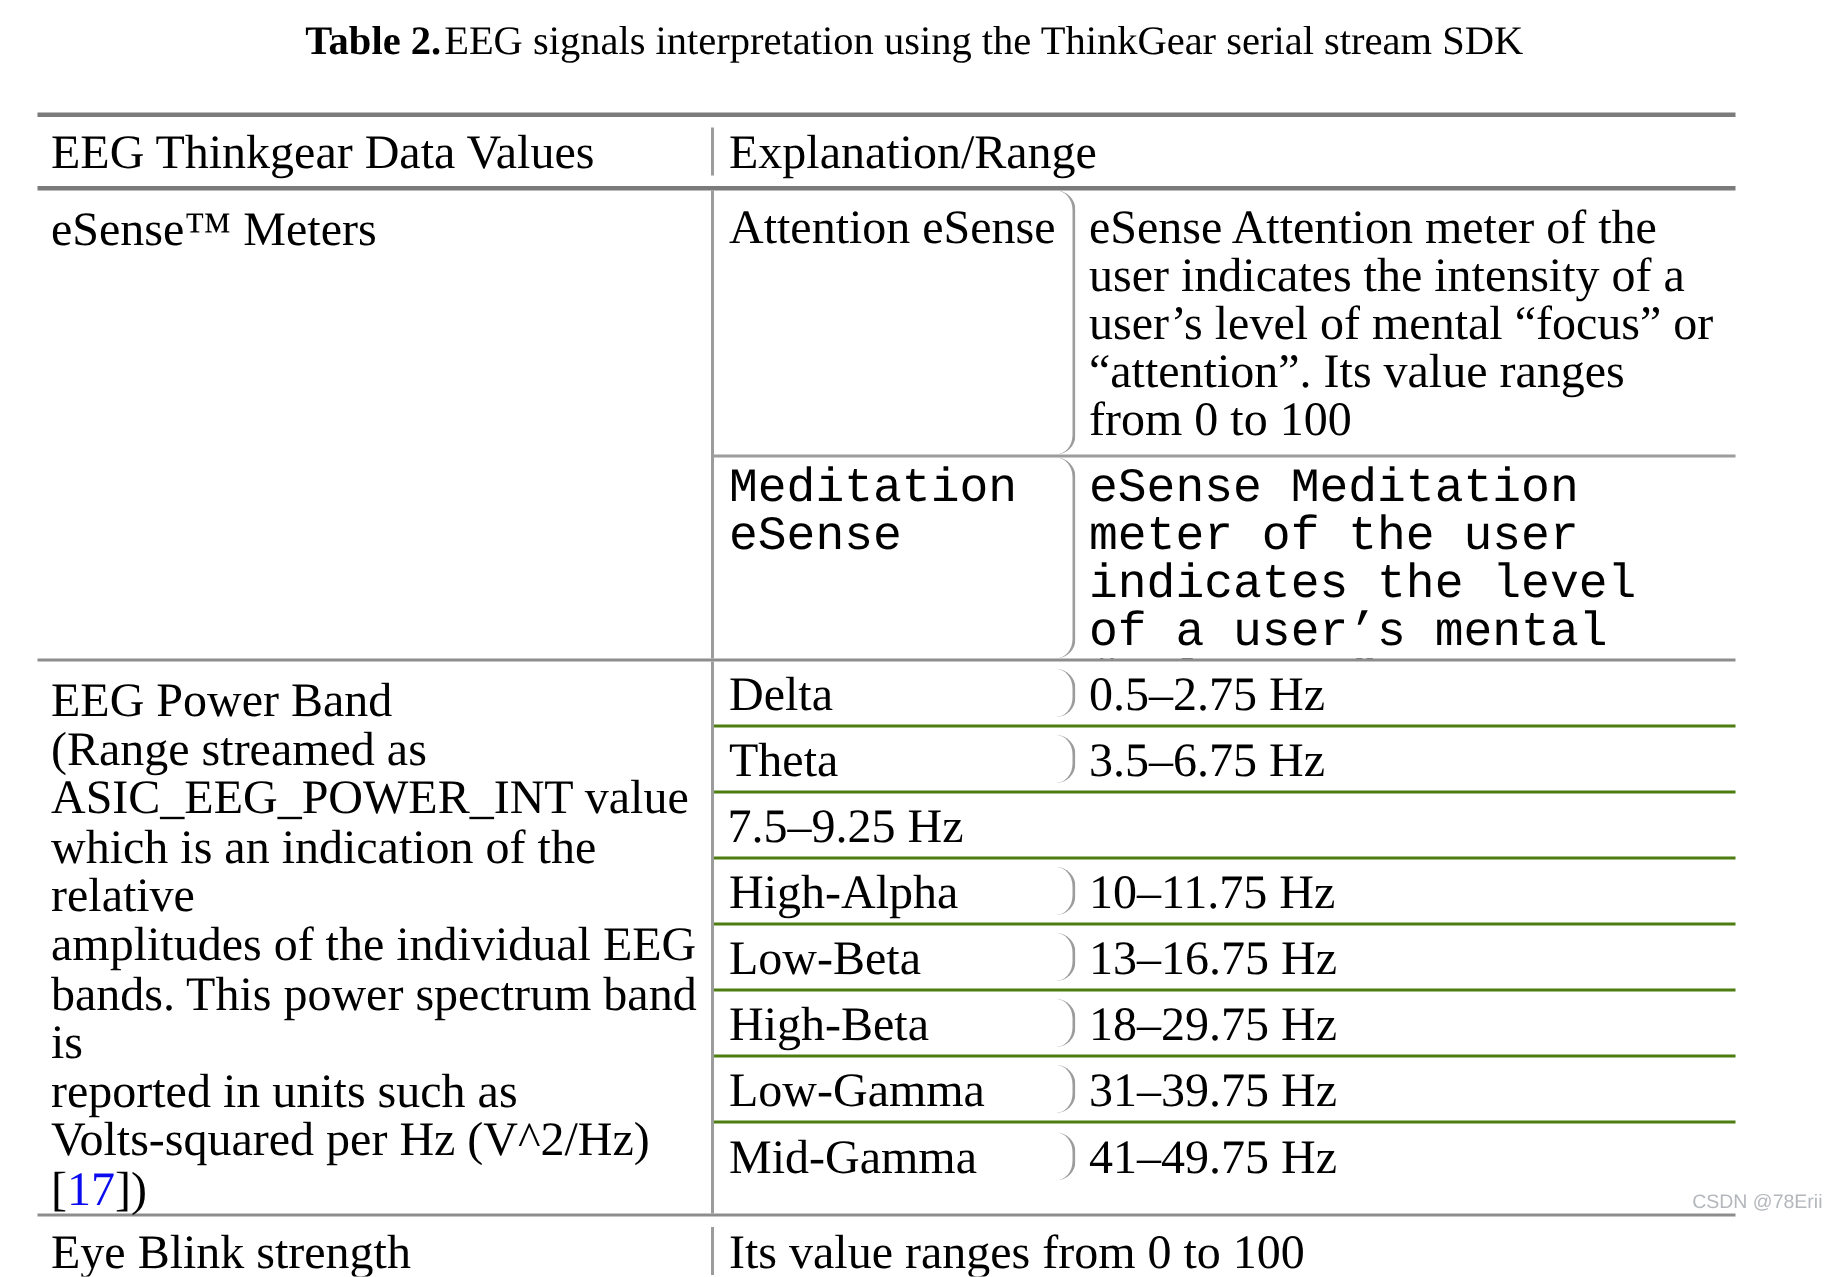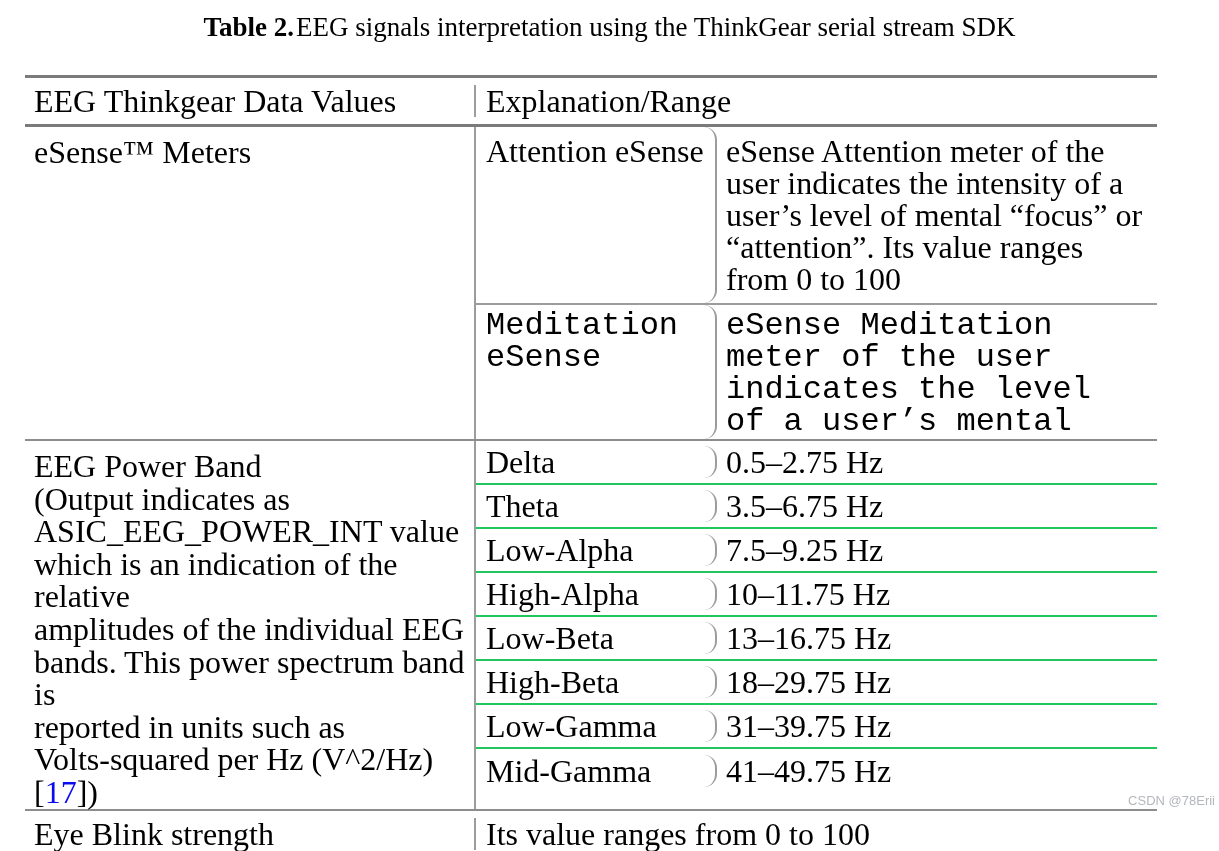--- a/index.html
+++ b/index.html
@@ -65,21 +65,21 @@
   .subrow.meditation { height: 134px; font-family: Liberation Mono, monospace; }
   .subrow .c2 { padding-top: 8px; }
   .subrow .c3 { padding-top: 8px; }
   .subrow.meditation .c2, .subrow.meditation .c3 { padding-top: 5px; }
 
   
   .sec-power { display: flex; }
   .sec-power > .c1 { padding-top: 9px; line-height: 32.6px; }
   .power-right { flex: 1; display: flex; flex-direction: column; }
   .bandrow { display: flex; height: 44px; align-items: center; box-sizing: border-box; }
-  .bandrow:not(:last-child) { border-bottom: 2px solid #22c55e; }
+  .bandrow:not(:last-child) { border-bottom: 2px solid #4d7c0f; }
 
   .pline { display: block; }
   .cite-link {
     color: #0b0bef;
     text-decoration: none;
     cursor: pointer;
   }
 
   
   .sec-eye { height: 46px; align-items: center; }
@@ -125,39 +125,38 @@
         <div class="c3">eSense Meditation meter of the user indicates the level of a user’s mental “calmness” or “relaxation”. Its value ranges from 0 to 100</div>
       </div>
     </div>
   </div>
 
   <div class="rule-mid"></div>
 
   <div class="sec-power">
     <div class="c1 vline-r">
       <span class="pline">EEG Power Band</span>
-      <span class="pline">(Output indicates as</span>
+      <span class="pline">(Range streamed as</span>
       <span class="pline">ASIC_EEG_POWER_INT value</span>
       <span class="pline">which is an indication of the relative</span>
       <span class="pline">amplitudes of the individual EEG</span>
       <span class="pline">bands. This power spectrum band is</span>
       <span class="pline">reported in units such as</span>
       <span class="pline"><span>Volts-squared per Hz (V^2/Hz) [</span><span class="cite-link">17</span><span>])</span></span>
     </div>
     <div class="power-right">
       <div class="bandrow">
         <div class="c2 vline-r">Delta</div>
         <div class="c3">0.5–2.75 Hz</div>
       </div>
       <div class="bandrow">
         <div class="c2 vline-r">Theta</div>
         <div class="c3">3.5–6.75 Hz</div>
       </div>
       <div class="bandrow">
-        <div class="c2 vline-r">Low-Alpha</div>
         <div class="c3">7.5–9.25 Hz</div>
       </div>
       <div class="bandrow">
         <div class="c2 vline-r">High-Alpha</div>
         <div class="c3">10–11.75 Hz</div>
       </div>
       <div class="bandrow">
         <div class="c2 vline-r">Low-Beta</div>
         <div class="c3">13–16.75 Hz</div>
       </div>

